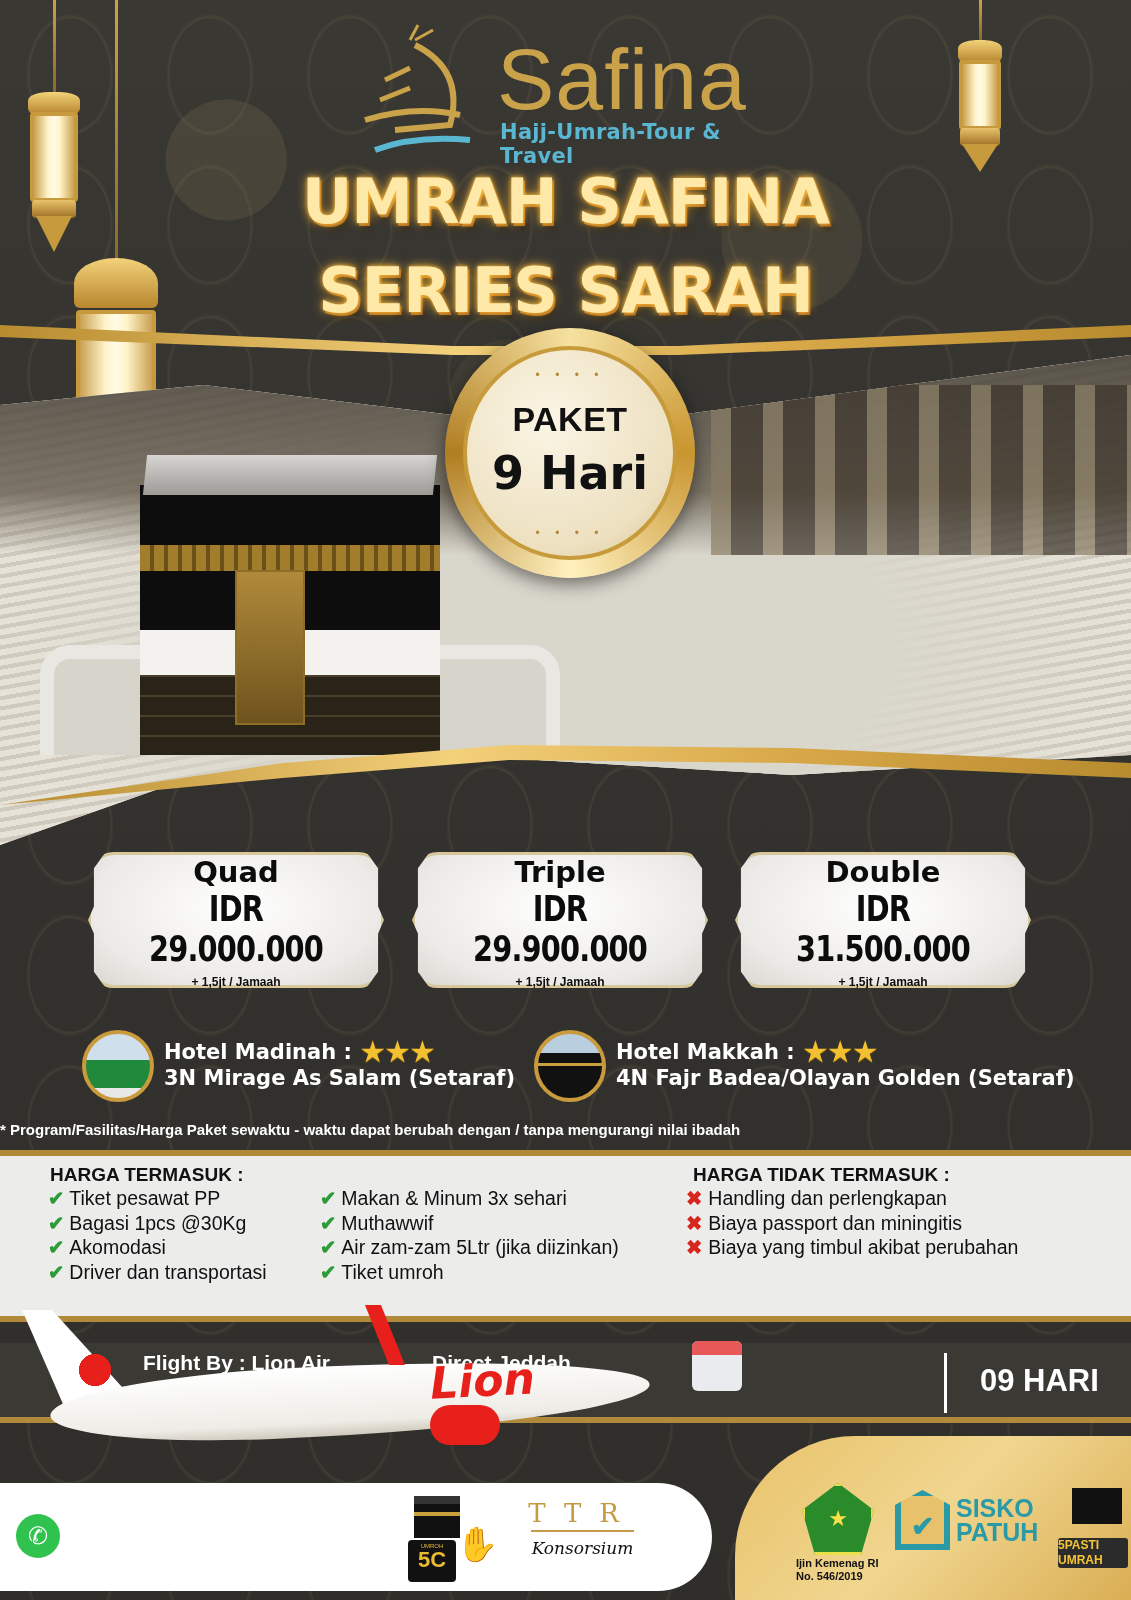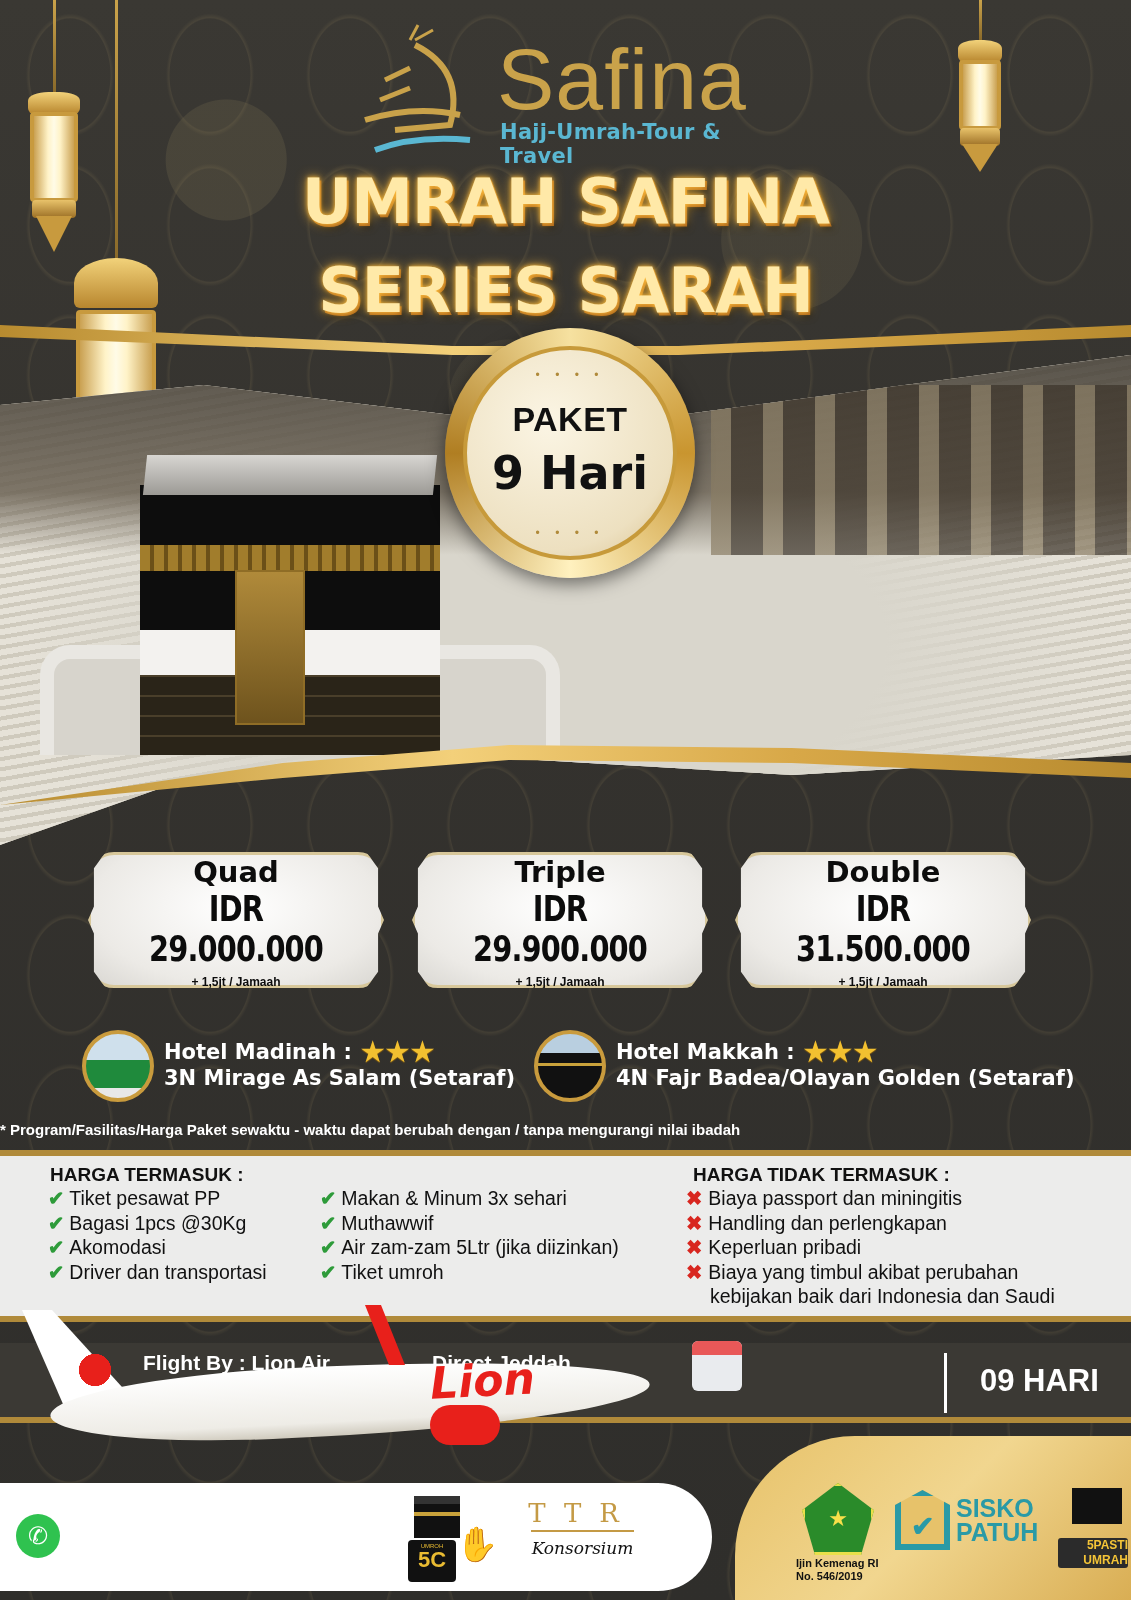--- a/index.html
+++ b/index.html
@@ -114,21 +114,21 @@
 .ttr .line{height:2px;background:#c49a45;margin:2px 6px}
 .ttr .k{font-family:"DejaVu Serif",serif;font-style:italic;font-size:17px;color:#111;margin-top:6px}
 .footer-gold{position:absolute;left:735px;top:1436px;width:396px;height:164px;background:linear-gradient(135deg,#e7c26a,#f1d68f 50%,#d9ae54);border-radius:120px 0 0 0}
 .kemenag{position:absolute;left:802px;top:1483px;width:72px;height:72px;background:#2a8b2a;border:3px solid #e9e04a;clip-path:polygon(50% 0,100% 38%,82% 100%,18% 100%,0 38%);display:flex;align-items:center;justify-content:center;color:#f8e04a;font-size:22px}
 .kem-txt{position:absolute;left:796px;top:1557px;font-size:11px;font-weight:bold;color:#111;line-height:13px;font-family:"Liberation Sans",sans-serif}
 .sisko-ic{position:absolute;left:895px;top:1490px;width:55px;height:60px;border:6px solid #2a9aa6;clip-path:polygon(50% 0,100% 25%,100% 100%,0 100%,0 25%);background:#e7c26a}
 .sisko-ic:after{content:"✔";position:absolute;left:10px;top:14px;color:#2a9aa6;font-size:28px;font-weight:bold}
 .sisko{position:absolute;left:956px;top:1496px;color:#2a9aa6;font-size:25px;font-weight:bold;line-height:24px;font-family:"Liberation Sans",sans-serif}
 .pasti{position:absolute;left:1050px;top:1488px;width:78px;height:88px}
 .pasti .kb{position:absolute;left:22px;top:0;width:50px;height:36px;background:#111}
-.pasti .lbl{position:absolute;left:8px;top:50px;width:70px;background:#2b2b2b;color:#f4c437;font-weight:bold;font-size:12px;text-align:right;line-height:15px;border-radius:3px;font-family:"Liberation Sans",sans-serif}
+.pasti .lbl{position:absolute;left:8px;top:50px;width:70px;background:#2b2b2b;color:#f4c437;font-weight:bold;font-size:12px;text-align:left;line-height:15px;border-radius:3px;font-family:"Liberation Sans",sans-serif}
 </style>
 </head>
 <body>
 
 <div class="poster">
   <div class="pattern"></div>
 
   <div class="lantern" style="left:22px;top:0;width:64px;height:250px">
     <div class="chain" style="top:0;height:92px"></div>
     <div class="cap" style="top:92px"></div>
@@ -232,25 +232,23 @@
       <li><span class="ck">✔</span><span>Driver dan transportasi</span></li>
     </ul>
     <ul style="left:320px;top:30px">
       <li><span class="ck">✔</span><span>Makan &amp; Minum 3x sehari</span></li>
       <li><span class="ck">✔</span><span>Muthawwif</span></li>
       <li><span class="ck">✔</span><span>Air zam-zam 5Ltr (jika diizinkan)</span></li>
       <li><span class="ck">✔</span><span>Tiket umroh</span></li>
     </ul>
     <h3 style="left:693px;top:8px">HARGA TIDAK TERMASUK :</h3>
     <ul style="left:686px;top:30px">
+      <li><span class="xx">✖</span><span>Handling dan perlengkapan</span></li>
       <li><span class="xx">✖</span><span>Biaya passport dan miningitis</span></li>
-      <li><span class="xx">✖</span><span>Handling dan perlengkapan</span></li>
-      <li><span class="xx">✖</span><span>Keperluan pribadi</span></li>
       <li><span class="xx">✖</span><span>Biaya yang timbul akibat perubahan</span></li>
-      <li class="cont">kebijakan baik dari Indonesia dan Saudi</li>
     </ul>
   </div>
 
   <div class="flight">
     <div class="fl" style="left:143px">Flight By : Lion Air</div>
     <div class="fl" style="left:432px">Direct Jeddah</div>
     <div class="cal">
         <div class="hd"></div>
       </div>
     <div class="vsep"></div>

